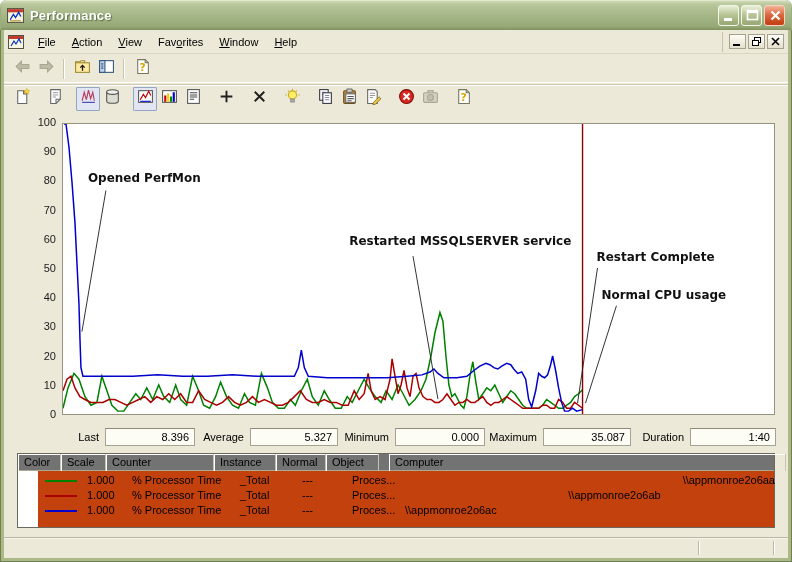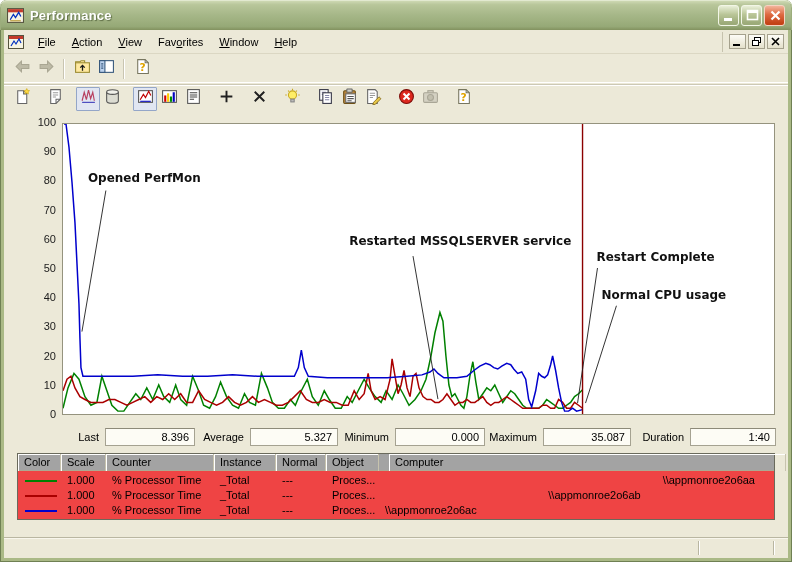--- a/index.html
+++ b/index.html
@@ -57,24 +57,24 @@
 
   
   .stat-label { position:absolute; top:401px; height:14px; font-size:11px; color:#000; text-align:right; }
   .stat-box { position:absolute; top:398px; height:18px; background:#fdfcf5;
     border:1px solid #a5a291; border-top-color:#8d8a79; font-size:11px; color:#000;
     text-align:right; padding:2px 5px 0 0; }
 
   
   .legend { position:absolute; left:13px; top:423px; width:758px; background:#fff;
     border:1px solid #6a6a5c; }
-  .lheader { position:relative; height:17px; background:#a3a3a3; border-bottom:1px solid #aca992; }
+  .lheader { position:relative; height:17px; background:#737373; border-bottom:1px solid #aca992; }
   .lhcell { position:absolute; top:0; height:17px; font-size:11px; color:#000; padding:2px 0 0 6px;
     border-right:1px solid #c7c3ae; box-shadow: inset 1px 1px 0 #fff; }
-  .lbody { position:relative; height:48px; background:#ef4444; }
+  .lbody { position:relative; height:56px; background:#c2410c;margin-left:20px; }
   .lrow { position:absolute; left:0; width:758px; height:15px; }
   .lcell { position:absolute; top:0; height:15px; font-size:11px; color:#000; padding:1px 0 0 6px;
     white-space:nowrap; overflow:hidden; }
   .lswatch { position:absolute; left:7px; top:7px; width:32px; height:2px; }
 
   
   .statusbar { position:absolute; left:0; top:507px; width:784px; height:21px;
     background:#ece9d8; border-top:1px solid #b9b6a1; box-shadow: inset 0 1px 0 #f8f6ec; }
   .sdiv { position:absolute; top:3px; width:2px; height:14px;
     border-left:1px solid #b9b6a1; border-right:1px solid #fff; }

